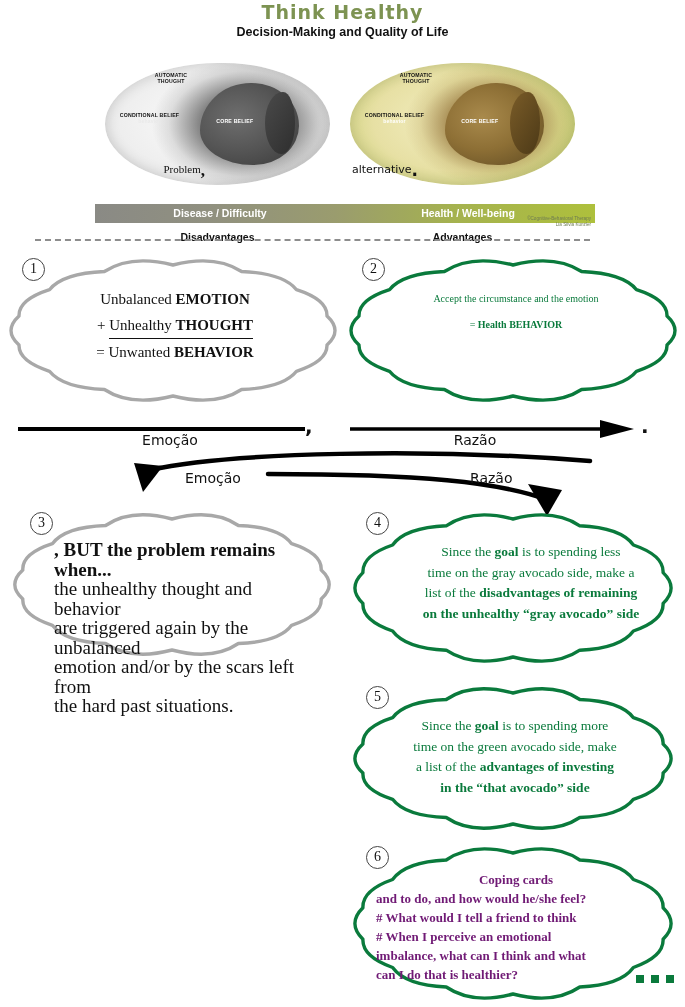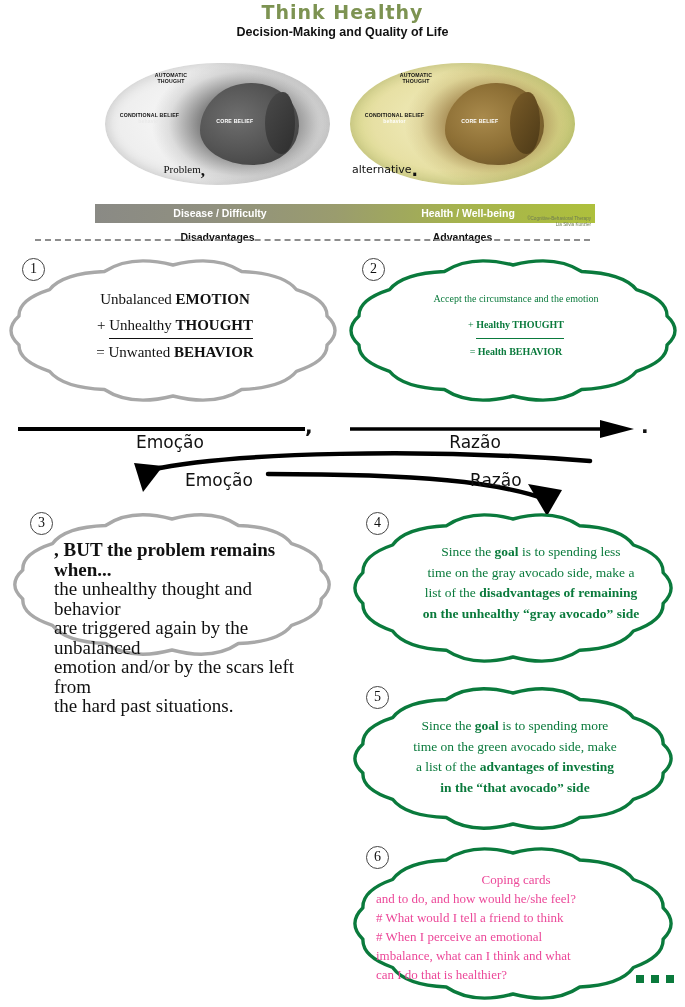--- a/index.html
+++ b/index.html
@@ -109,21 +109,21 @@
   .c5 .ctext{left:22px;top:30px;width:282px;text-align:center;font-size:13.5px;line-height:20.5px;color:#0a7a3c;}
   .c6{left:352px;top:846px;width:322px;height:155px;}
   .c6 .ctext{left:24px;top:24px;width:280px;text-align:left;font-size:13px;line-height:19px;color:#0a7a3c;}
 
   .eq-line{display:inline-block;border-bottom:1.4px solid #111;}
   .eq-line-g{display:inline-block;border-bottom:1.4px solid #0a7a3c;}
   b{font-weight:bold;}
 
   
   #arrows{left:0;top:404px;width:685px;height:110px;}
-  .arr-lbl{position:absolute;font-family:"DejaVu Sans",sans-serif;font-size:17px;color:#111;}
+  .arr-lbl{position:absolute;font-family:"DejaVu Sans",sans-serif;font-size:14px;color:#111;}
 
   #trailing-dots{position:absolute;left:636px;top:975px;width:46px;height:14px;}
   .tdot{position:absolute;top:0;width:8px;height:8px;background:#0a7a3c;}
 </style>
 </head>
 <body>
 
 <div id="header" class="abs">
   <div id="title">Think Healthy</div>
   <div id="subtitle">Decision-Making and Quality of Life</div>
@@ -188,21 +188,20 @@
         <div><span>=  Unwanted </span><b>BEHAVIOR</b></div>
       </div>
     </div>
     <div class="cloud c2">
       <svg width="330" height="145" viewBox="0 0 330 145">
         <path d="M 165.0 7.0 Q 207.0 -3.8 233.6 13.5 Q 275.2 15.2 288.5 31.7 Q 319.5 41.7 319.0 57.9 Q 335.0 72.5 319.0 87.1 Q 319.5 103.3 288.5 113.3 Q 275.2 129.8 233.6 131.5 Q 207.0 148.8 165.0 138.0 Q 123.0 148.8 96.4 131.5 Q 54.8 129.8 41.5 113.3 Q 10.5 103.3 11.0 87.1 Q -5.0 72.5 11.0 57.9 Q 10.5 41.7 41.5 31.7 Q 54.8 15.2 96.4 13.5 Q 123.0 -3.8 165.0 7.0 Z" fill="#ffffff" stroke="#0a7a3c" stroke-width="3.4" stroke-linejoin="round"></path>
       </svg>
       <div class="badge" style="left: 14px; top: 0px;">2</div>
       <div class="ctext" style="color: rgb(10, 122, 60);">
         <div><span>Accept the circumstance and the emotion</span></div>
-        <div><span>+ </span><span class="eq-line-g"><b>Healthy THOUGHT</b></span></div>
         <div><span>= </span><b>Health BEHAVIOR</b></div>
       </div>
     </div>
     <div class="cloud c3">
       <svg width="320" height="145" viewBox="0 0 320 145">
         <path d="M 160.0 7.0 Q 200.7 -3.9 226.4 13.5 Q 267.1 15.0 279.6 31.7 Q 310.1 41.6 309.2 57.9 Q 325.2 72.5 309.2 87.1 Q 310.1 103.4 279.6 113.3 Q 267.1 130.0 226.4 131.5 Q 200.7 148.9 160.0 138.0 Q 119.3 148.9 93.6 131.5 Q 52.9 130.0 40.4 113.3 Q 9.9 103.4 10.8 87.1 Q -5.2 72.5 10.8 57.9 Q 9.9 41.6 40.4 31.7 Q 52.9 15.0 93.6 13.5 Q 119.3 -3.9 160.0 7.0 Z" fill="#ffffff" stroke="#a8a8a8" stroke-width="3.4" stroke-linejoin="round"></path>
       </svg>
       <div class="badge" style="left: 18px; top: 0px;">3</div>
       <div class="ctext" style="color: rgb(17, 17, 17);">
         <div><b>, BUT the problem remains when...</b></div>
@@ -234,21 +233,21 @@
         <div><span>time on the green avocado side, make</span></div>
         <div><span>a list of the </span><b>advantages of investing</b></div>
         <div><b>in the “that avocado” side</b></div>
       </div>
     </div>
     <div class="cloud c6">
       <svg width="322" height="155" viewBox="0 0 322 155">
         <path d="M 161.0 7.0 Q 201.5 -3.8 227.8 14.0 Q 268.5 15.8 281.4 33.5 Q 311.9 44.2 311.1 61.8 Q 327.1 77.5 311.1 93.2 Q 311.9 110.8 281.4 121.5 Q 268.5 139.2 227.8 141.0 Q 201.5 158.8 161.0 148.0 Q 120.5 158.8 94.2 141.0 Q 53.5 139.2 40.6 121.5 Q 10.1 110.8 10.9 93.2 Q -5.1 77.5 10.9 61.8 Q 10.1 44.2 40.6 33.5 Q 53.5 15.8 94.2 14.0 Q 120.5 -3.8 161.0 7.0 Z" fill="#ffffff" stroke="#0a7a3c" stroke-width="3.4" stroke-linejoin="round"></path>
       </svg>
       <div class="badge" style="left: 14px; top: 0px;">6</div>
-      <div class="ctext" style="color: #ec4899;">
+      <div class="ctext" style="color: #701a75; font-weight: bold;">
         <div style="text-align: center;"><span>Coping cards</span></div>
         <div><span>and to do, and how would he/she feel?</span></div>
         <div><span># What would I tell a friend to think</span></div>
         <div><span># When I perceive an emotional</span></div>
         <div><span>imbalance, what can I think and what</span></div>
         <div><span>can I do that is healthier?</span></div>
       </div>
     </div>
   </div>
 

